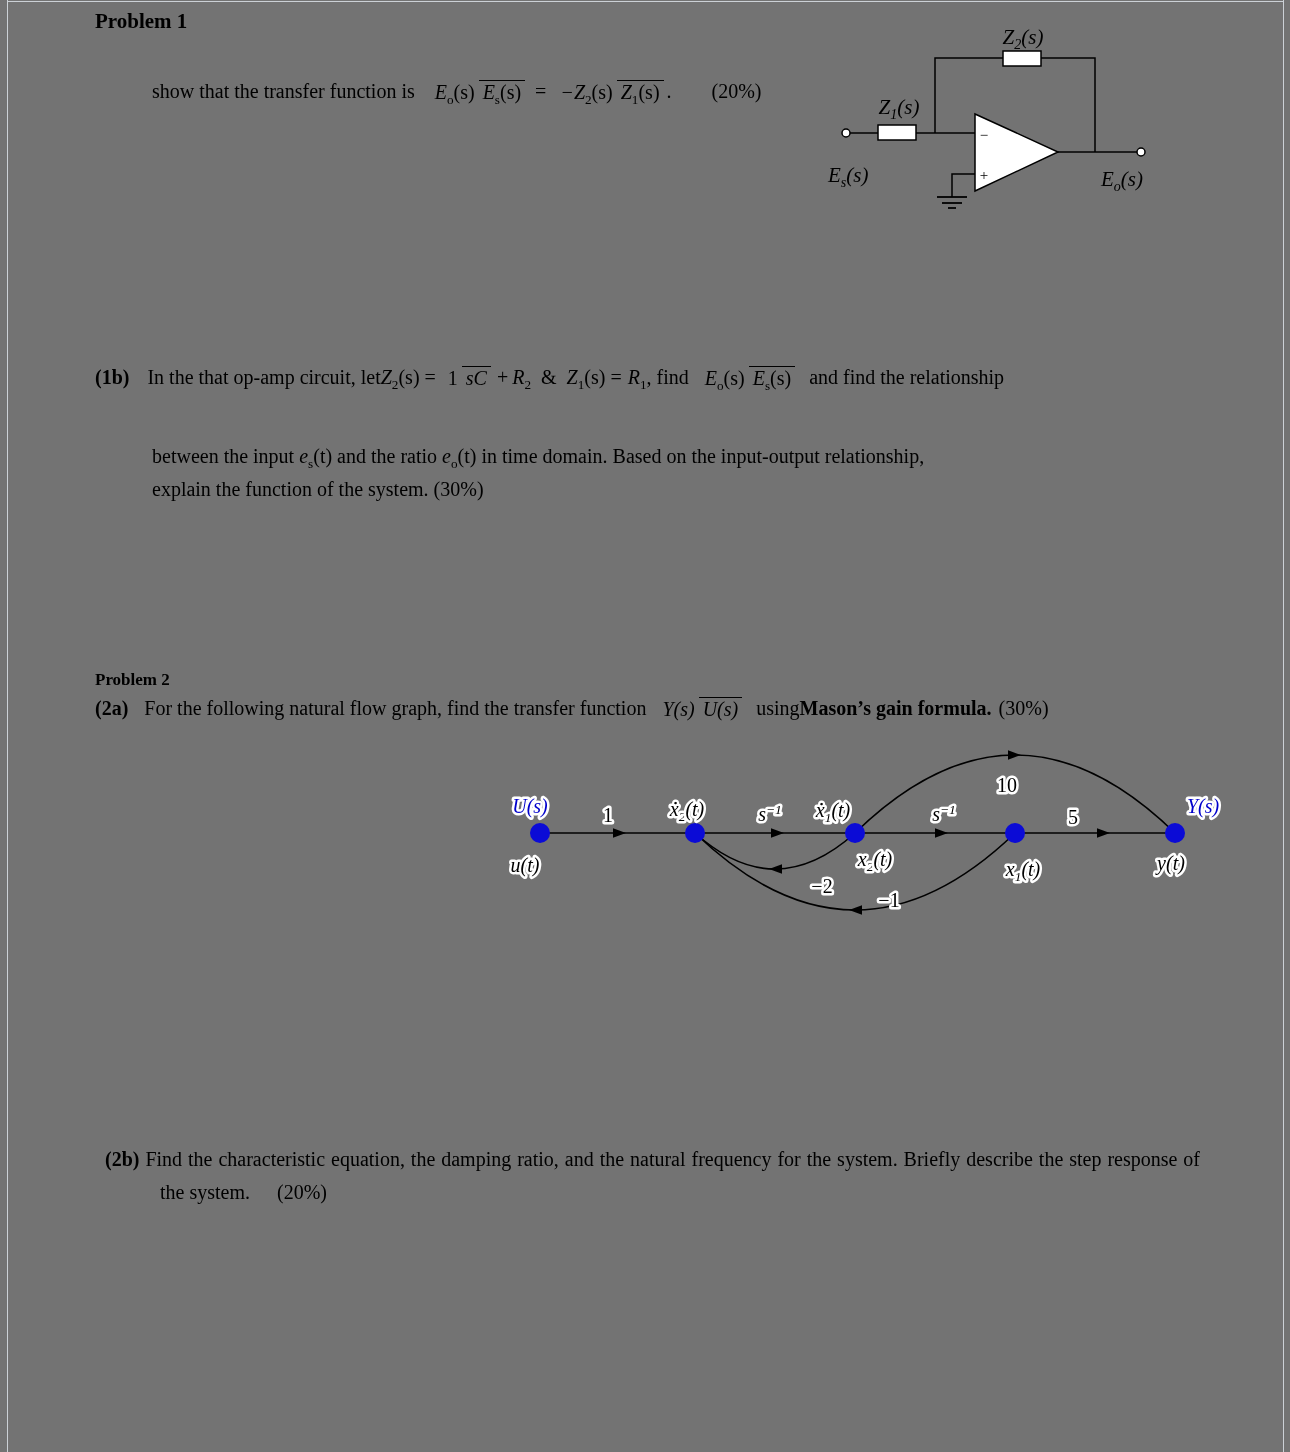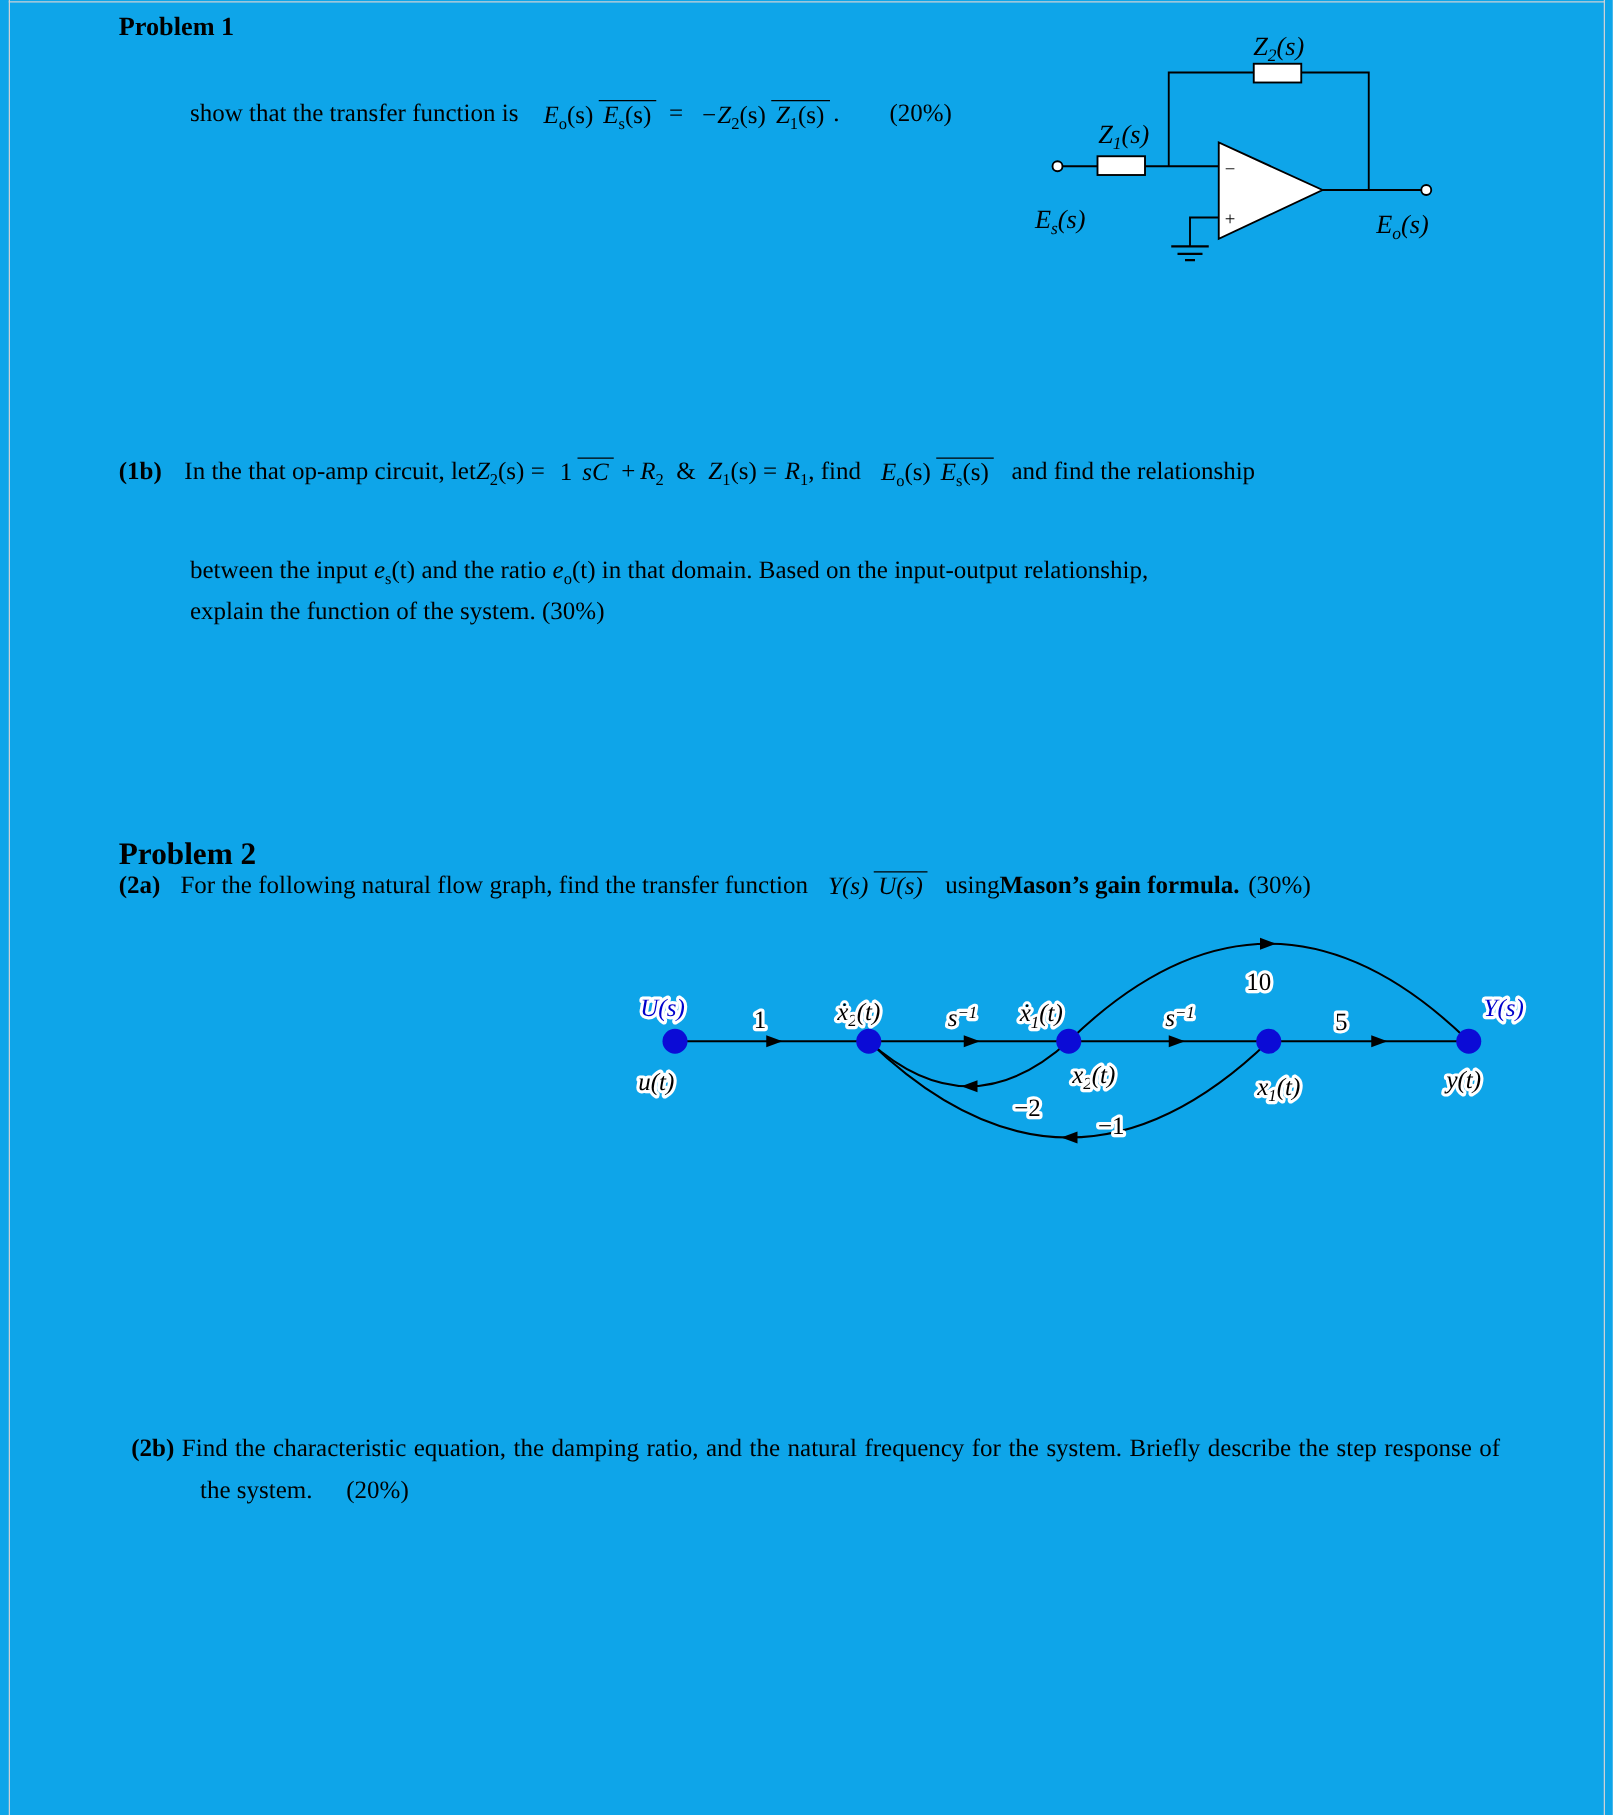--- a/index.html
+++ b/index.html
@@ -1,18 +1,18 @@
 <!DOCTYPE html>
 <html><head>
 <meta charset="utf-8">
 <style>
   * { box-sizing: border-box; }
   body { margin: 0; background: #eceef0; }
   #canvas {
-    position: relative; width: 1290px; height: 1452px; background: #0ea5e9;
+    position: relative; width: 1290px; height: 1452px; background: #737373;
     font-family: "Liberation Serif", "DejaVu Serif", serif;
     font-size: 20px; color: #000; overflow: hidden;
   }
   .edge { position: absolute; background: #ccd1d6; }
   .abs { position: absolute; }
   .row { display: flex; align-items: flex-start; }
   .b { font-weight: 700; }
   .var { font-style: italic; }
   .frac { display: inline-flex; flex-direction: row; align-items: center; line-height: 1.18; }
   .frac .num, .frac .den { padding: 0 4px; text-align: center; }
@@ -95,26 +95,26 @@
     <span class="tok" style="margin-left:6px"><span class="var">R</span><sub>1</sub><span></span></span>
     <span>, find</span>
     <span class="frac" style="margin-left:12px">
       <span class="num tok"><span class="var">E</span><sub>o</sub><span>(s)</span></span>
       <span class="den tok"><span class="var">E</span><sub>s</sub><span>(s)</span></span>
     </span>
     <span style="margin-left:14px">and find the relationship</span>
   </div>
 
   <div class="abs" style="left:152px;top:445px">
-    <span>between the input </span><span class="tok"><span class="var">e</span><sub>s</sub><span>(t)</span></span><span> and the ratio </span><span class="tok"><span class="var">e</span><sub>o</sub><span>(t)</span></span><span> in that domain. Based on the input-output relationship,</span>
+    <span>between the input </span><span class="tok"><span class="var">e</span><sub>s</sub><span>(t)</span></span><span> and the ratio </span><span class="tok"><span class="var">e</span><sub>o</sub><span>(t)</span></span><span> in time domain. Based on the input-output relationship,</span>
   </div>
 
   <div class="abs" style="left:152px;top:478px">explain the function of the system. (30%)</div>
 
-  <div class="abs b" style="left:95px;top:670px;font-size:25px">Problem 2</div>
+  <div class="abs b" style="left:95px;top:670px;font-size:17px">Problem 2</div>
 
   <div class="abs row" style="left:95px;top:697px;height:64px">
     <span class="b" style="margin-right:16px">(2a)</span>
     <span>For the following natural flow graph, find the transfer function</span>
     <span class="frac" style="margin-left:12px">
       <span class="num var">Y(s)</span>
       <span class="den var">U(s)</span>
     </span>
     <span style="margin-left:14px">using </span>
     <span class="b">Mason’s gain formula.</span>

